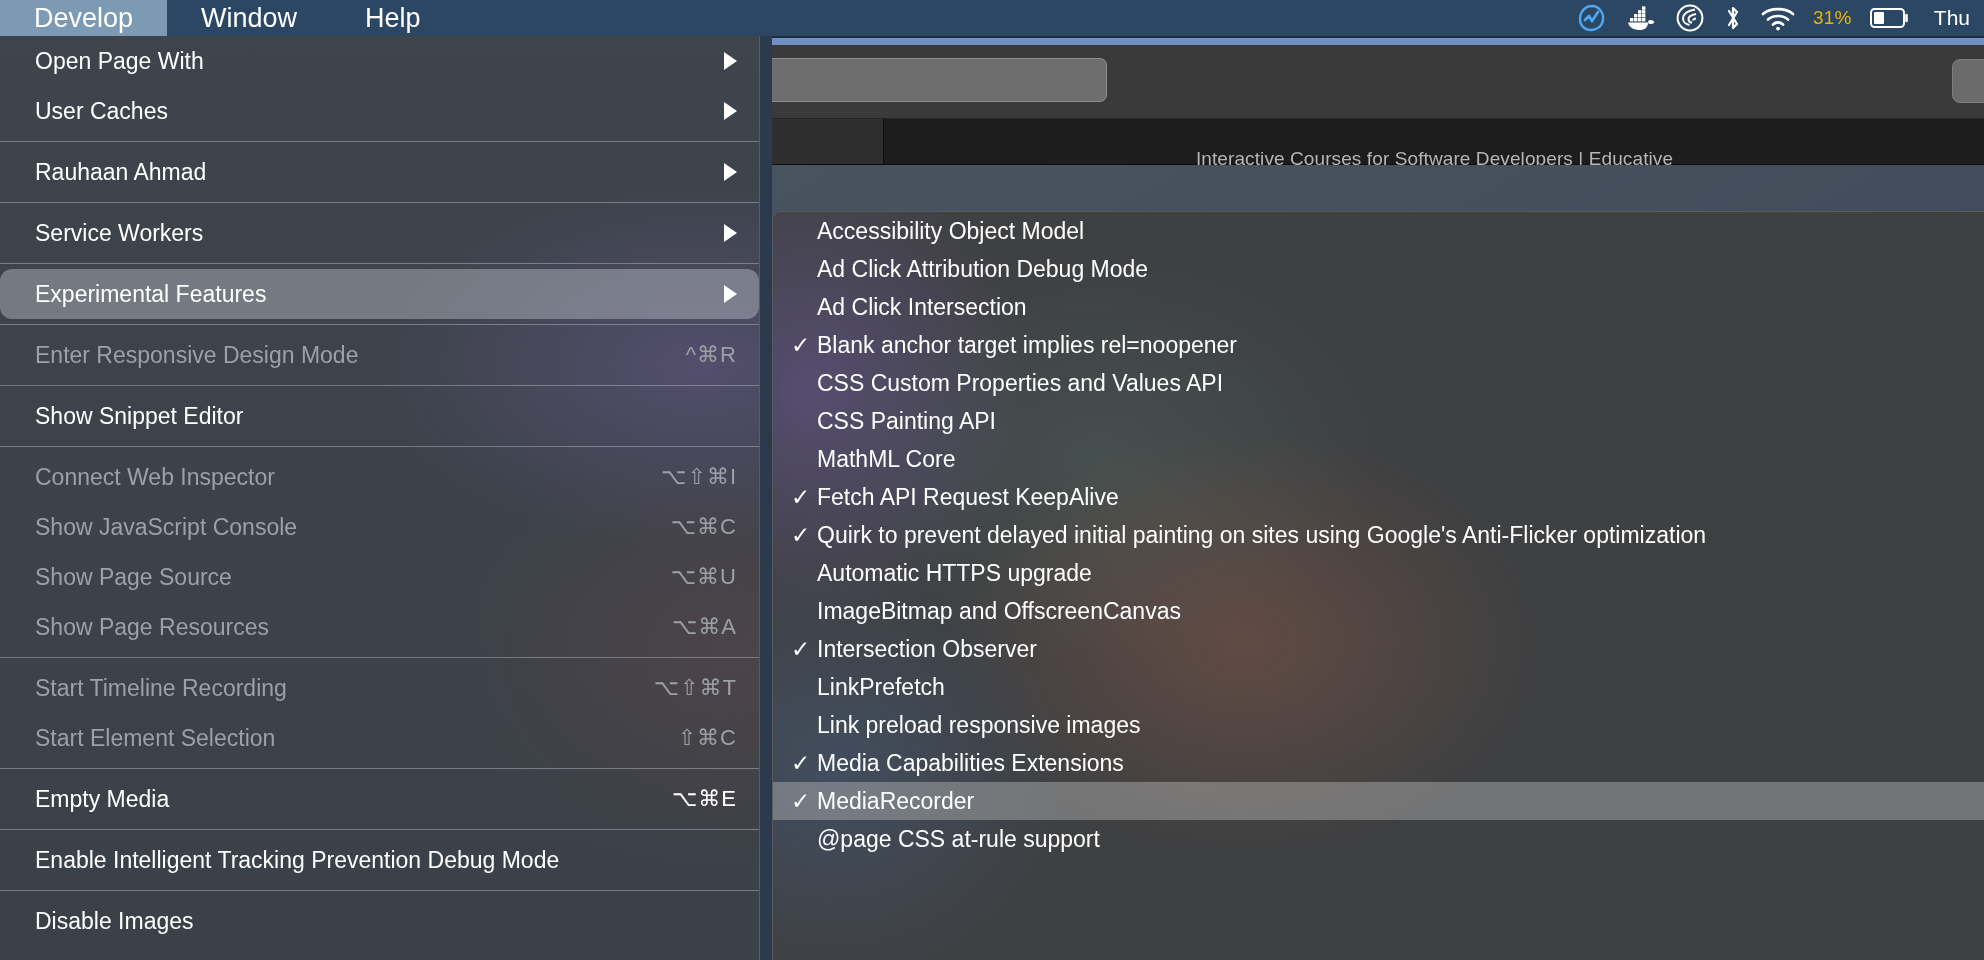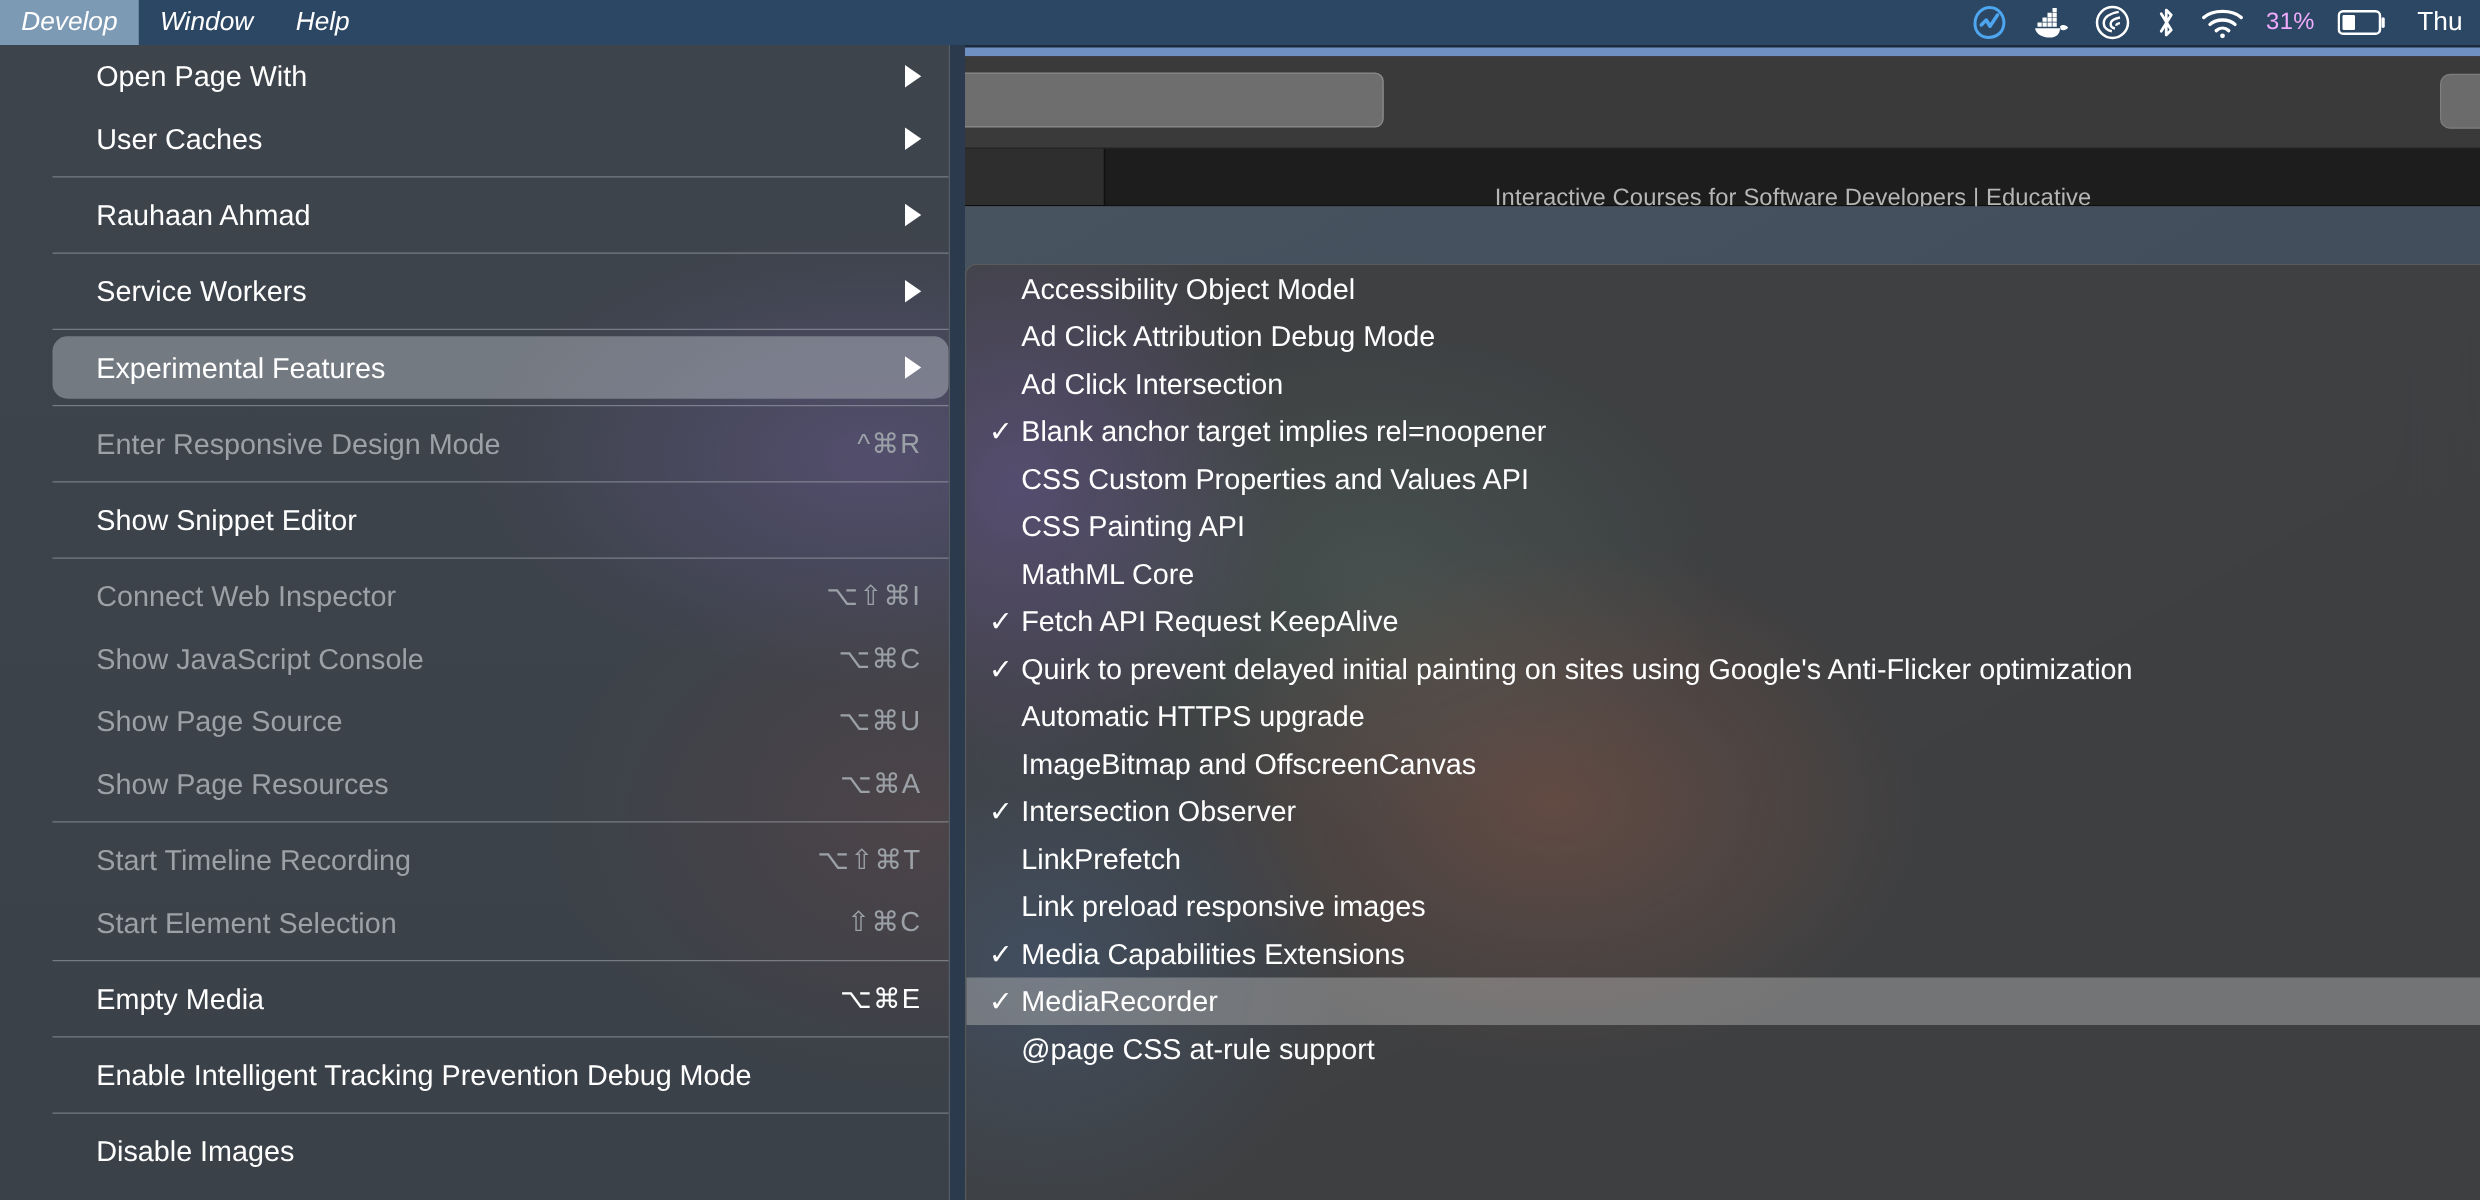--- a/index.html
+++ b/index.html
@@ -68,42 +68,41 @@
 
   
   #menubar {
     position:absolute; left:0; top:0; width:1984px; height:36px;
     background:#2c4763;
     display:flex; align-items:stretch;
     z-index:40;
   }
   .mb-item {
     display:flex; align-items:center;
-    padding:0 17px;
-    color:#ffffff; font-size:21px;font-style:italic;
+    padding:0 34px;
+    color:#ffffff; font-size:27px;
   }
   .mb-item.active { background:#7d9ab5; }
   #menubar-right {
     margin-left:auto; display:flex; align-items:center;
     gap:18px; padding-right:14px;
   }
   .mb-status { display:flex; align-items:center; color:#fff; }
-  #battery-pct { font-size:19px; color:#f0abfc; letter-spacing:.3px; }
+  #battery-pct { font-size:19px; color:#eab308; letter-spacing:.3px; }
   #clock-text { font-size:21px; color:#fff; margin-left:6px; }
 
   
   #develop-menu {
     position:absolute; left:0; top:36px;
     width:760px; height:924px;
     background:rgba(60,66,72,.93);
     backdrop-filter:blur(26px);
     border-right:1px solid rgba(140,150,160,.35);
     z-index:50;
     overflow:hidden;
-    padding-left:42px;
   }
   
   #develop-menu::before {
     content:""; position:absolute; inset:0;
     background:
       radial-gradient(460px 260px at 700px 330px, rgba(120,95,165,.38), transparent 70%),
       radial-gradient(420px 300px at 740px 620px, rgba(150,80,70,.18), transparent 72%),
       linear-gradient(180deg, rgba(70,78,86,.25) 0%, rgba(58,64,70,.25) 100%);
     pointer-events:none;
   }

